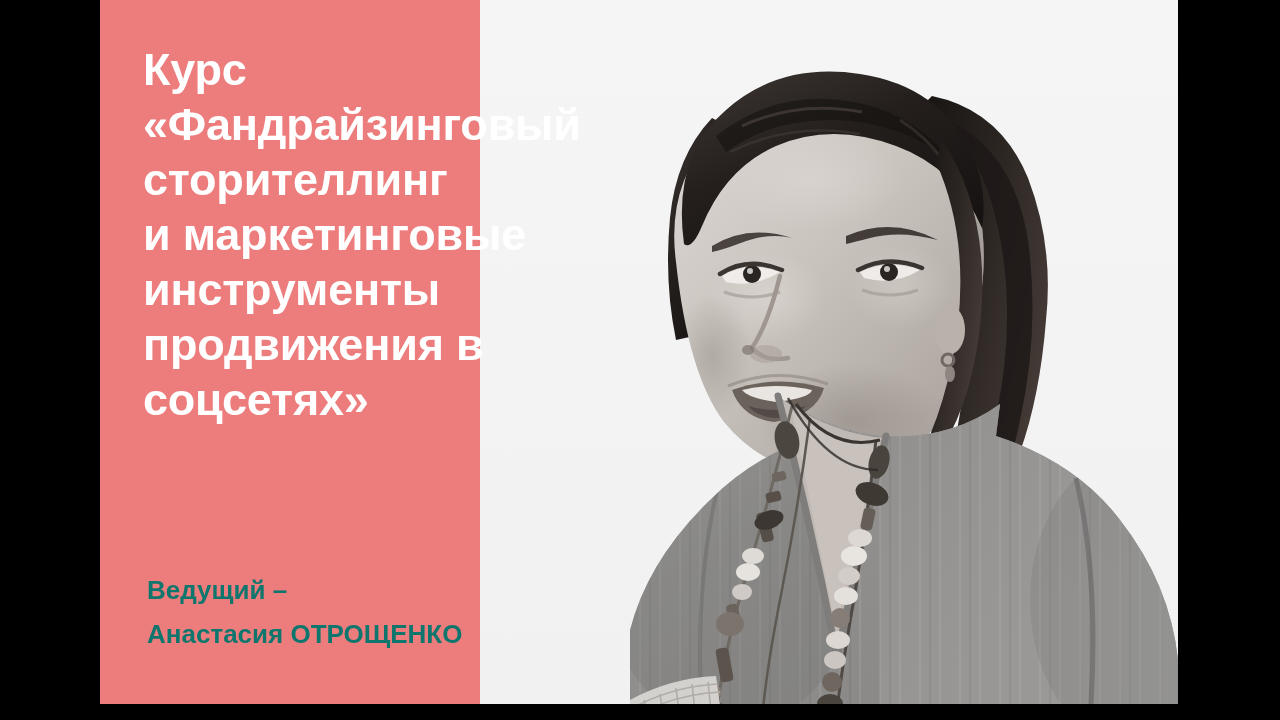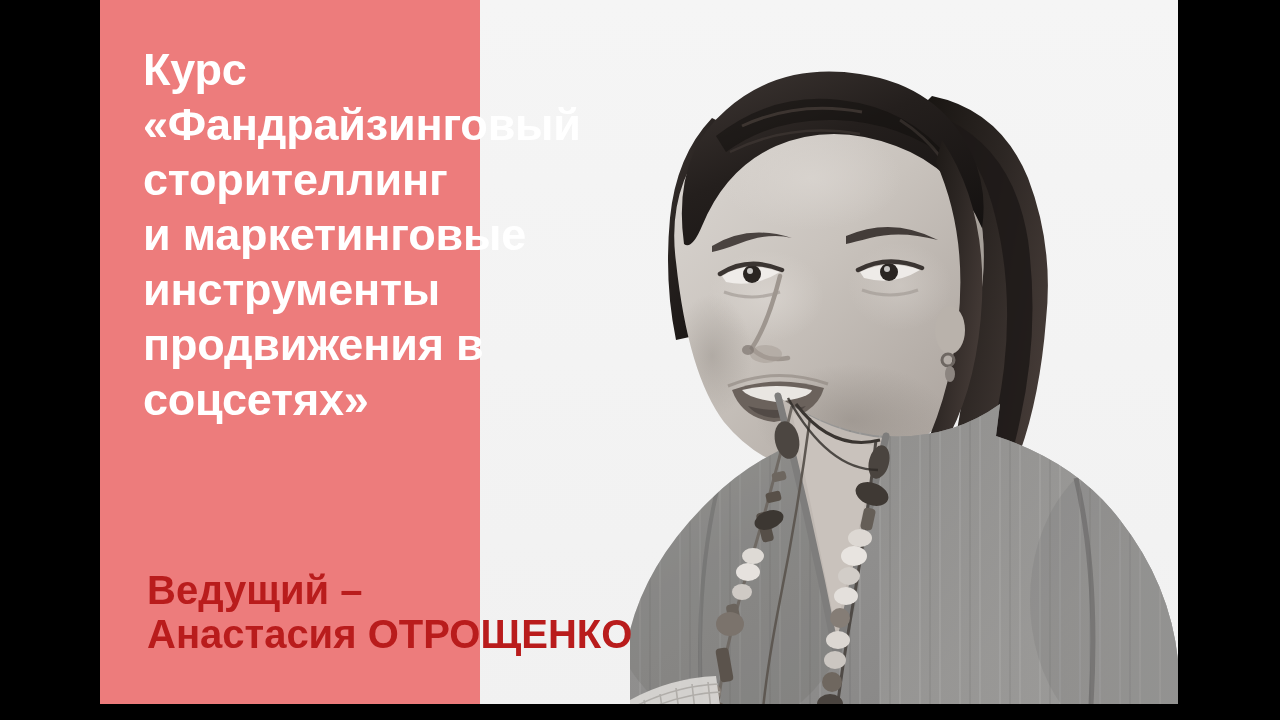--- a/index.html
+++ b/index.html
@@ -82,22 +82,22 @@
     font-weight: bold;
     line-height: 50px;
     white-space: pre-line;
   }
   #presenter {
     position: absolute;
     top: 568px;
     left: 4px;
     width: 560px;
     margin: 0;
-    color: #b91c1c;
-    font-size: 40px;
+    color: #0f766e;
+    font-size: 26px;
     font-weight: bold;
     line-height: 44px;
     white-space: pre-line;
   }
 
   
   #portrait {
     position: absolute;
     left: 380px;
     top: 0;

